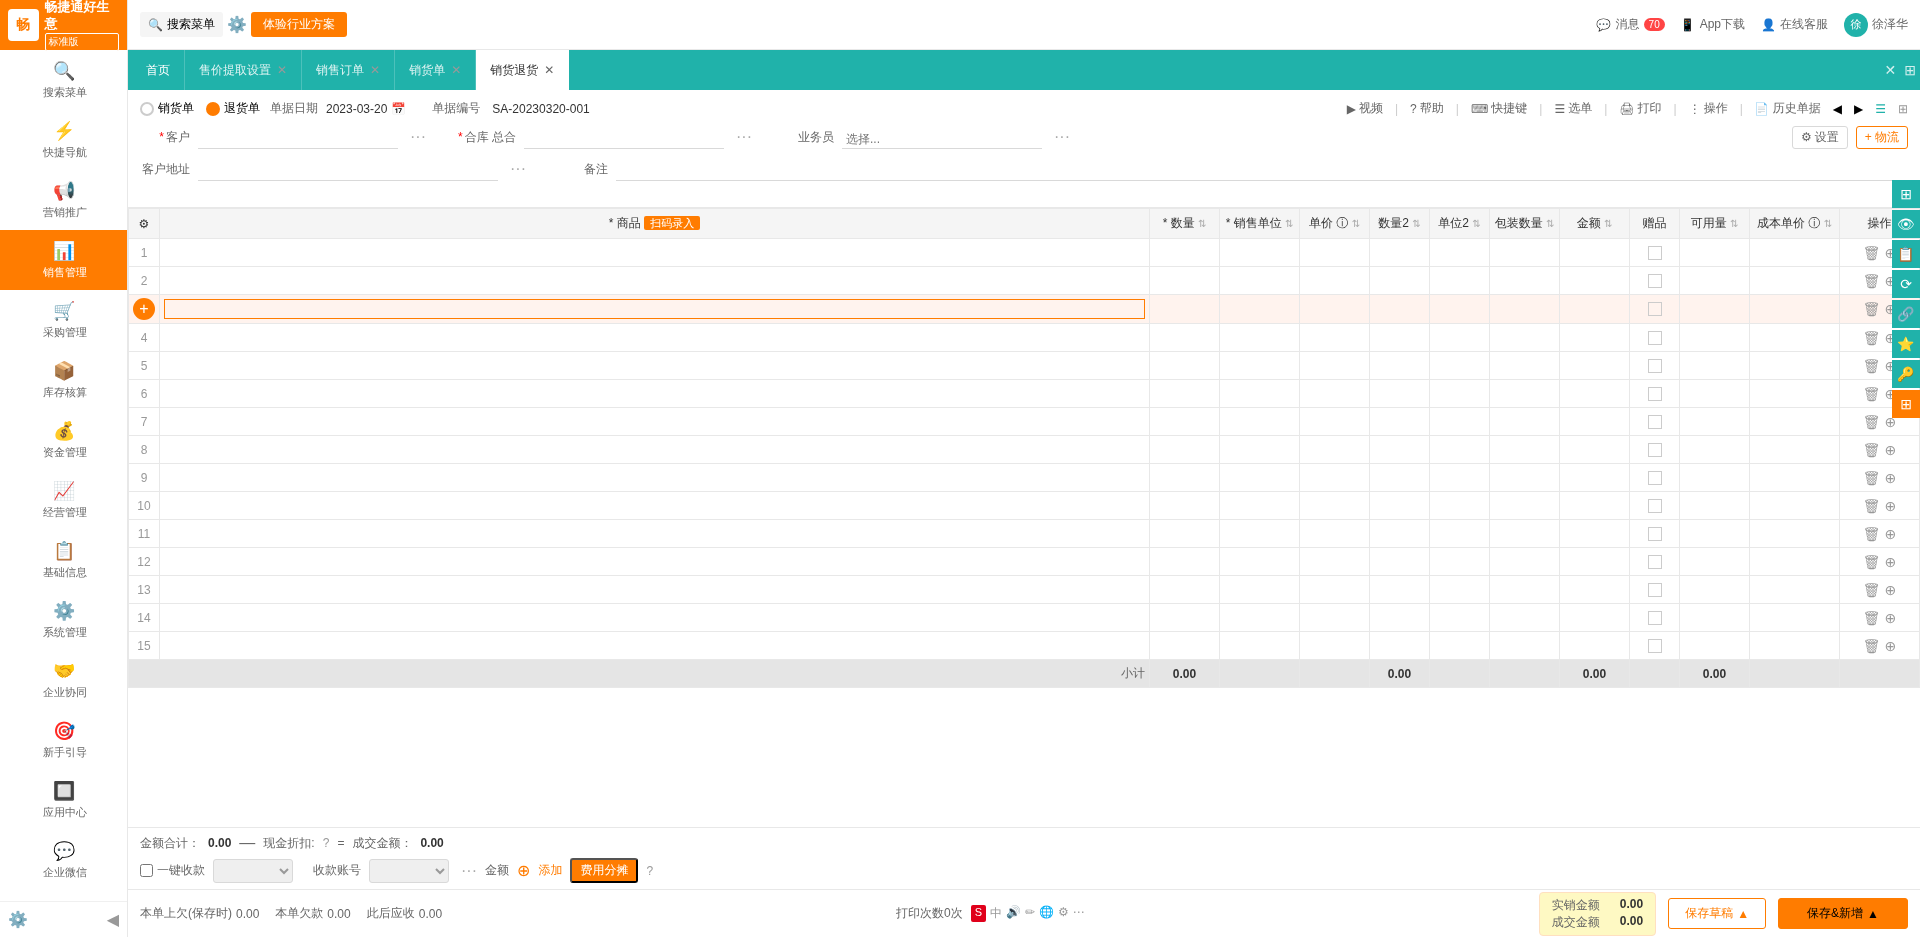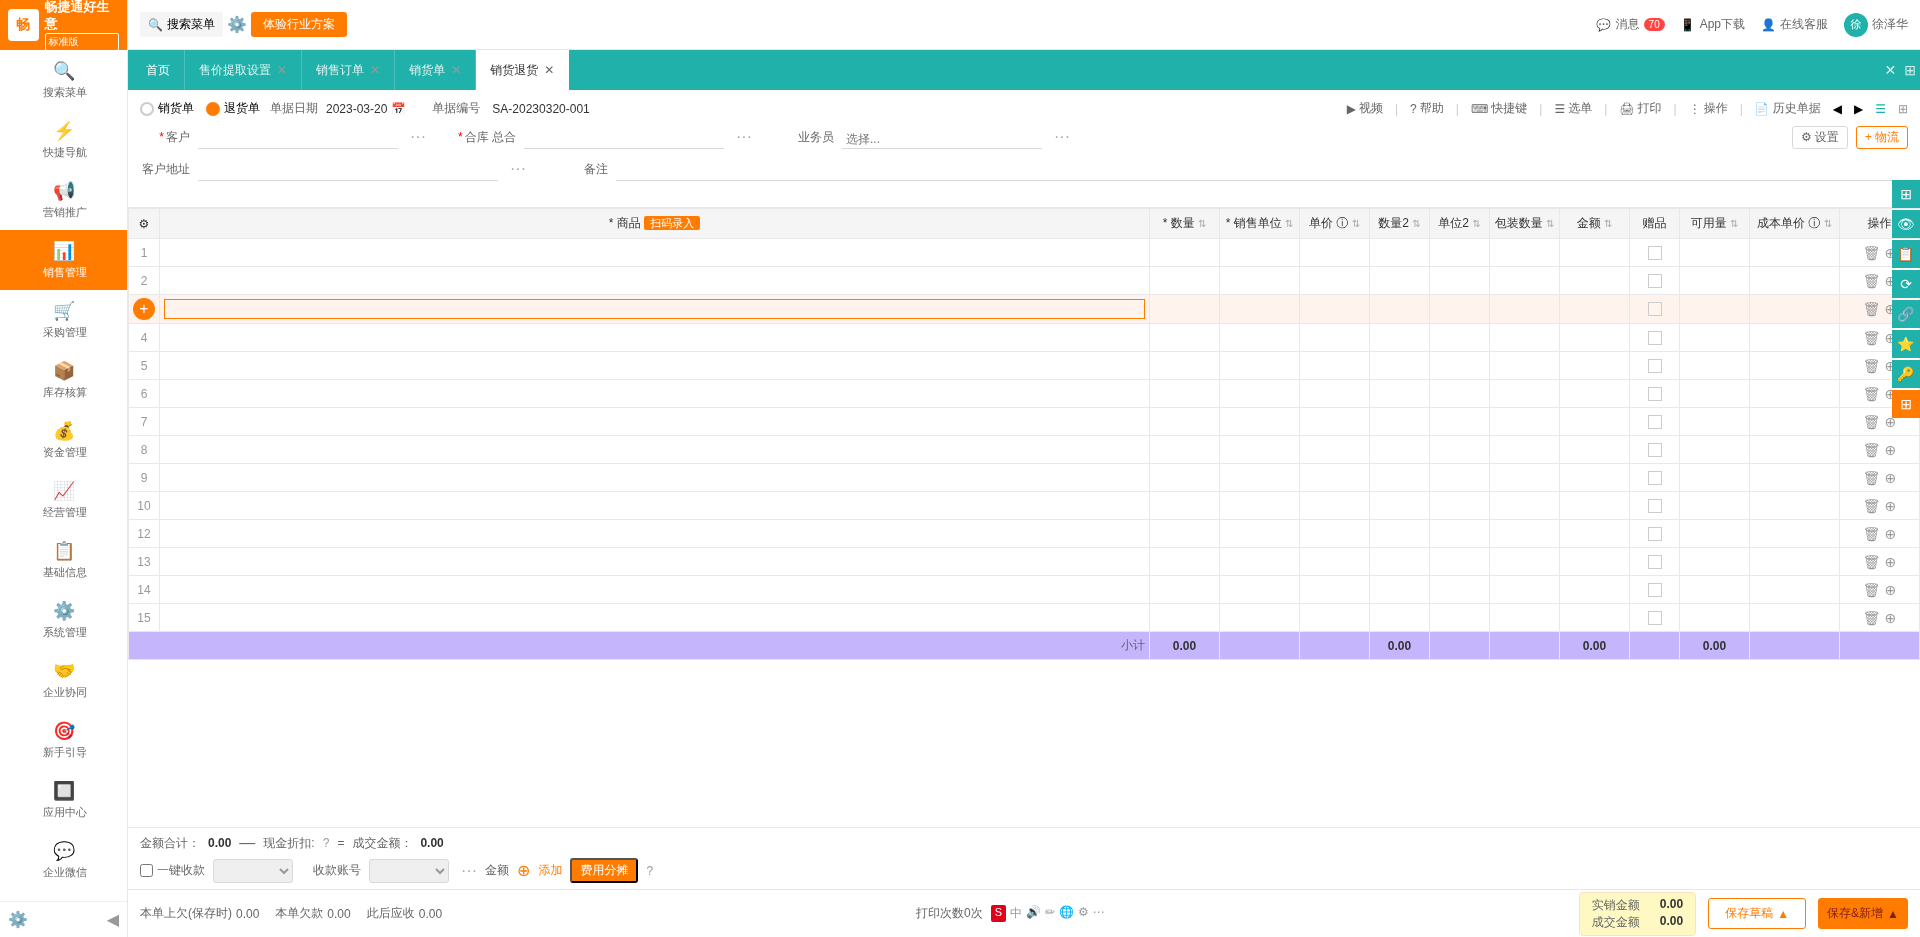--- a/index.html
+++ b/index.html
@@ -61,21 +61,21 @@
     table { width: 100%; border-collapse: collapse; }
     thead tr { background: #f5f5f5; }
     th { border: 1px solid #e8e8e8; padding: 6px 4px; text-align: center; color: #333; font-weight: normal; white-space: nowrap; position: sticky; top: 0; background: #f5f5f5; z-index: 10; }
     td { border: 1px solid #e8e8e8; padding: 3px 4px; text-align: center; color: #333; height: 28px; }
     tr.active-row td { background: #fff3ee; }
     .row-num { color: #999; }
     .checkbox-cell { display: flex; justify-content: center; align-items: center; }
     .cell-checkbox { width: 14px; height: 14px; border: 1px solid #ccc; display: inline-block; }
     .scan-btn { background: #ff7c00; color: #fff; padding: 1px 6px; border-radius: 2px; font-size: 11px; cursor: pointer; }
     .sort-arrow { color: #aaa; font-size: 10px; cursor: pointer; }
-    .footer-row td { background: #c4b5fd; font-weight: bold; }
+    .footer-row td { background: #e5e5e5; font-weight: bold; }
     .add-row-btn { width: 22px; height: 22px; background: #ff7c00; border-radius: 50%; color: #fff; display: flex; align-items: center; justify-content: center; cursor: pointer; font-size: 16px; line-height: 1; }
     .action-icons { display: flex; justify-content: center; gap: 4px; }
     .action-icon { color: #999; cursor: pointer; font-size: 14px; }
 
     
     .bottom-area { background: #fff; border-top: 1px solid #e8e8e8; padding: 6px 12px; }
     .bottom-row1 { display: flex; align-items: center; gap: 8px; margin-bottom: 6px; }
     .bottom-row2 { display: flex; align-items: center; gap: 8px; }
     .bottom-label { color: #666; }
     .bottom-value { color: #333; font-weight: bold; }
@@ -89,21 +89,21 @@
     
     .footer-bar { background: #fff; border-top: 1px solid #e8e8e8; display: flex; align-items: center; padding: 0 12px; height: 48px; justify-content: space-between; }
     .footer-stats { display: flex; gap: 16px; align-items: center; color: #666; }
     .footer-stats span { display: flex; align-items: center; gap: 4px; }
     .footer-right { display: flex; align-items: center; gap: 12px; }
     .footer-amounts { background: #fef9c3; border: 1px solid #ffe0c0; border-radius: 4px; padding: 4px 12px; text-align: right; }
     .footer-amounts .row { display: flex; justify-content: space-between; gap: 20px; }
     .footer-amounts .row .lbl { color: #666; }
     .footer-amounts .row .val { color: #333; font-weight: bold; }
     .save-draft-btn { background: #fff; border: 1px solid #ff7c00; color: #ff7c00; padding: 6px 16px; border-radius: 3px; cursor: pointer; display: flex; align-items: center; gap: 4px; }
-    .save-new-btn { background: #ff7c00; border: 1px solid #ff7c00; color: #7f1d1d; padding: 6px 8px; border-radius: 3px; cursor: pointer; display: flex; align-items: center; gap: 4px; }
+    .save-new-btn { background: #ff7c00; border: 1px solid #ff7c00; color: #000000; padding: 6px 28px; border-radius: 3px; cursor: pointer; display: flex; align-items: center; gap: 4px; }
 
     
     .right-quick-btns { position: fixed; right: 0; top: 200px; display: flex; flex-direction: column; gap: 2px; }
     .quick-btn { background: #20b2aa; color: #fff; width: 28px; height: 28px; display: flex; align-items: center; justify-content: center; cursor: pointer; font-size: 14px; }
 
     
     input[type=text] { border: none; outline: none; background: transparent; width: 100%; }
 
     
     .exp-btn { background: #ff7c00; color: #fff; padding: 4px 12px; border-radius: 3px; cursor: pointer; border: none; font-size: 12px; }
@@ -655,20 +655,44 @@
     <td></td>
     <td></td>
     <td>
       <div class="action-icons">
         <span class="action-icon">🗑</span>
         <span class="action-icon">⊕</span>
       </div>
     </td>
   </tr>
           <tr>
+    <td class="row-num">11</td>
+    <td></td>
+    <td></td>
+    <td></td>
+    <td></td>
+    <td></td>
+    <td></td>
+    <td></td>
+    <td></td>
+    <td>
+              <div class="checkbox-cell">
+                <span class="cell-checkbox"></span>
+              </div>
+            </td>
+    <td></td>
+    <td></td>
+    <td>
+      <div class="action-icons">
+        <span class="action-icon">🗑</span>
+        <span class="action-icon">⊕</span>
+      </div>
+    </td>
+  </tr>
+          <tr>
     <td class="row-num">12</td>
     <td></td>
     <td></td>
     <td></td>
     <td></td>
     <td></td>
     <td></td>
     <td></td>
     <td></td>
     <td>

